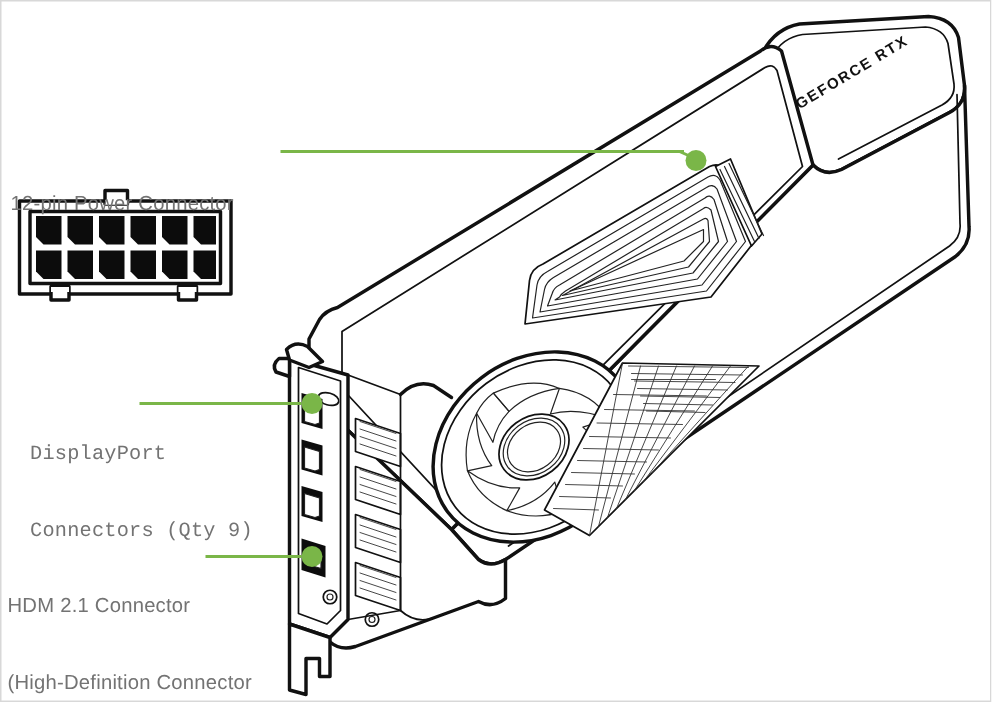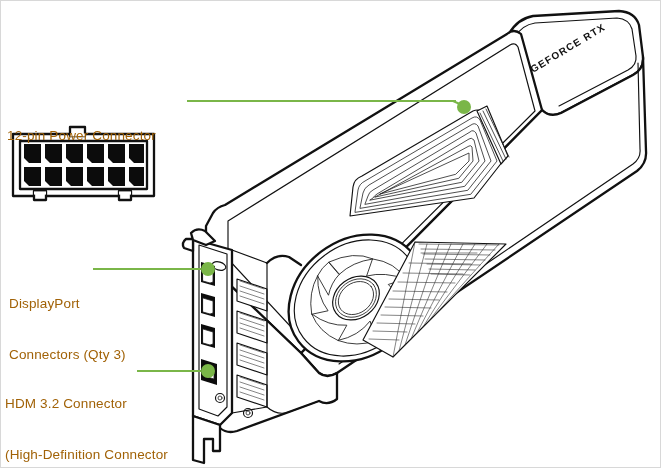--- a/index.html
+++ b/index.html
@@ -23,30 +23,30 @@
   #diagram-svg {
     position: absolute;
     left: 0;
     top: 0;
     width: 661px;
     height: 468px;
     display: block;
   }
   .callout-text {
     position: absolute;
-    color: #a16207;
+    color: #737373;
     font-family: "Liberation Sans", sans-serif;
     font-size: 13.5px;
     line-height: 17px;
     letter-spacing: 0.15px;
     white-space: pre;
     user-select: none;
   }
   #label-power    { left: 6px;  top: 92px; }
-  #label-dp       { left: 8px;  top: 260px; }
+  #label-dp       { left: 19px;  top: 260px; font-family: Liberation Mono, monospace; }
   #label-hdmi     { left: 4px;  top: 360px; }
   .cl-line { stroke: #7ab648; stroke-width: 2; fill: none; }
   .cl-dot  { fill: #7ab648; }
   .ln      { fill: none; stroke: #111111; stroke-width: 1.15; stroke-linejoin: round; stroke-linecap: round; }
   .ln-thick{ fill: none; stroke: #111111; stroke-width: 2.3; stroke-linejoin: round; stroke-linecap: round; }
   .ln-thin { fill: none; stroke: #222222; stroke-width: 0.8; stroke-linejoin: round; stroke-linecap: round; }
   .ln-hair { fill: none; stroke: #333333; stroke-width: 0.6; stroke-linecap: round; }
   .fill-w  { fill: #ffffff; }
   .fill-k  { fill: #0c0c0c; }
   .brand-text {
@@ -268,22 +268,22 @@
       <circle class="cl-dot" cx="207" cy="370" r="7"></circle>
     </g>
   </svg>
 
   <div class="callout-text" id="label-power">
     <div>12-pin Power Connector</div>
   </div>
 
   <div class="callout-text" id="label-dp">
     <div>DisplayPort</div>
-    <div>Connectors (Qty 3)</div>
+    <div>Connectors (Qty 9)</div>
   </div>
 
   <div class="callout-text" id="label-hdmi">
-    <div>HDM 3.2 Connector</div>
+    <div>HDM 2.1 Connector</div>
     <div>(High-Definition Connector</div>
     
   </div>
 
 </div>
 
 </body></html>

